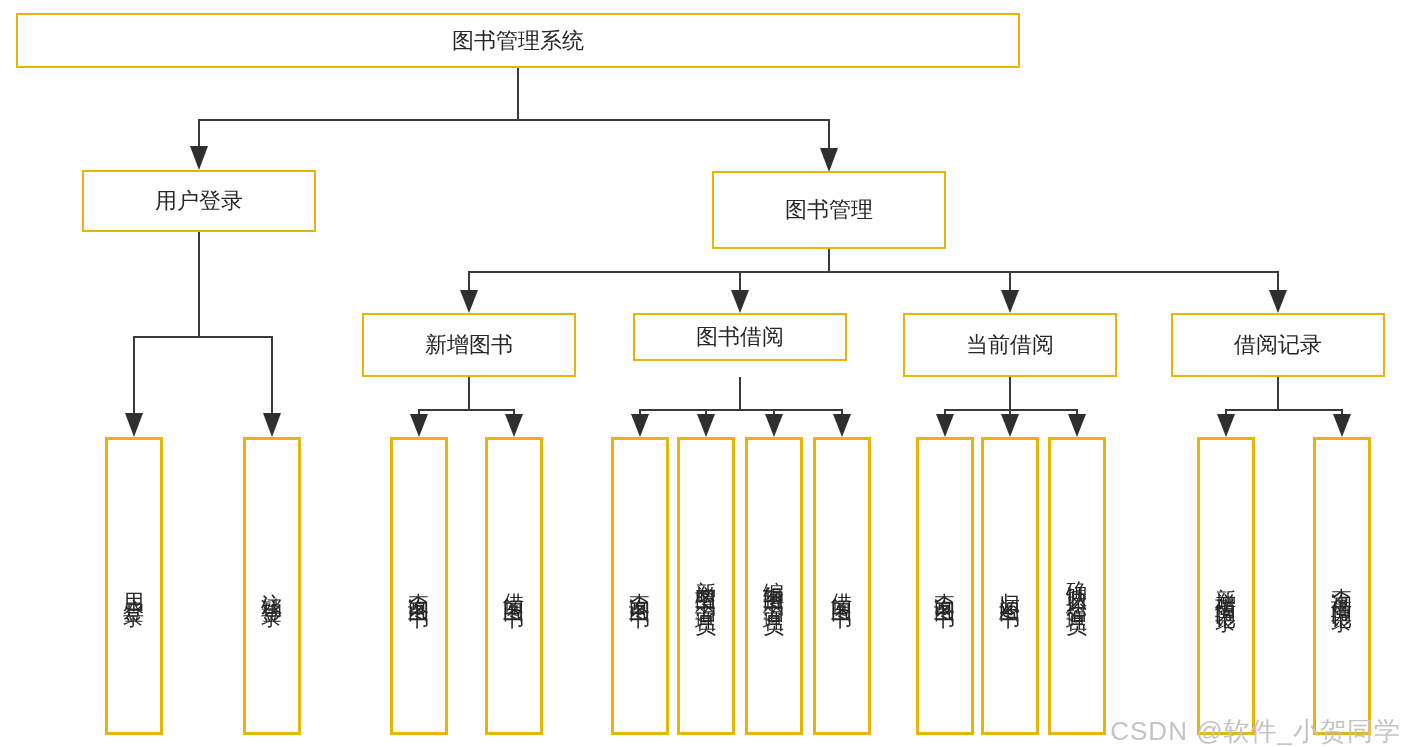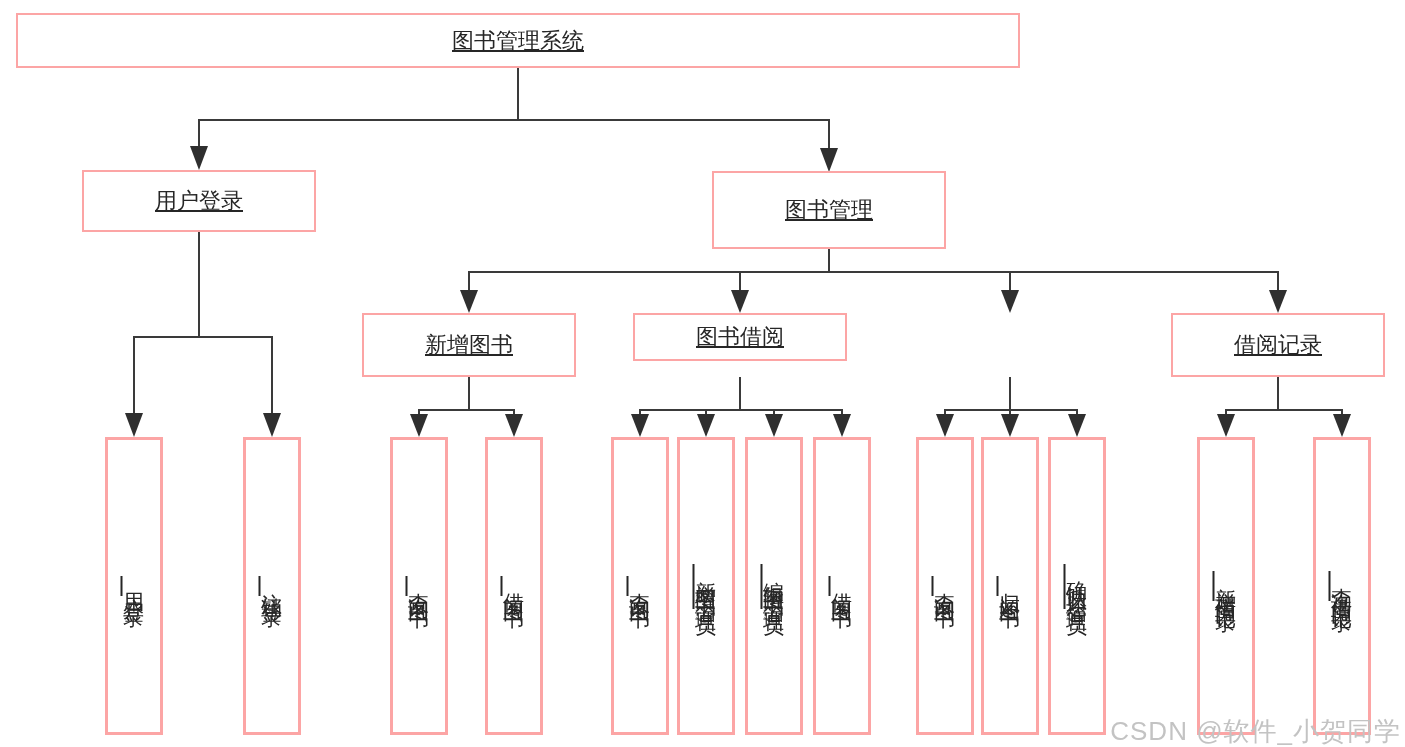--- a/index.html
+++ b/index.html
@@ -7,26 +7,25 @@
     position:relative;
     width:1405px;height:747px;
     background:#ffffff;
     font-family:"Liberation Sans","DejaVu Sans",sans-serif;
     overflow:hidden;
   }
   .connector-layer{position:absolute;left:0;top:0;z-index:1;}
   .node{
     position:absolute;
     background:#ffffff;
-    border:2px solid #fca5a5;
+    border:2px solid #eab308;
     display:flex;align-items:center;justify-content:center;
     color:#262626;
     z-index:2;
     box-sizing:border-box;
-    text-decoration:underline;
   }
   .node.root{font-size:22px;}
   .node.branch{font-size:22px;}
   .node.leaf{
     border-width:3px;
     font-size:21px;
     writing-mode:vertical-rl;
     text-orientation:mixed;
     letter-spacing:5px;
     line-height:1.0;
@@ -112,20 +111,21 @@
     </g>
   </svg>
 
   <div class="node root" style="left:16px;top:13px;width:1004px;height:55px">图书管理系统</div>
 
   <div class="node branch" style="left:82px;top:170px;width:234px;height:62px">用户登录</div>
   <div class="node branch" style="left:712px;top:171px;width:234px;height:78px">图书管理</div>
 
   <div class="node branch" style="left:362px;top:313px;width:214px;height:64px">新增图书</div>
   <div class="node branch" style="left:633px;top:313px;width:214px;height:48px">图书借阅</div>
+  <div class="node branch" style="left:903px;top:313px;width:214px;height:64px">当前借阅</div>
   <div class="node branch" style="left:1171px;top:313px;width:214px;height:64px">借阅记录</div>
 
   <div class="node leaf" style="left:105px;top:437px;width:58px;height:298px">用户登录</div>
   <div class="node leaf" style="left:243px;top:437px;width:58px;height:298px">注销登录</div>
 
   <div class="node leaf" style="left:390px;top:437px;width:58px;height:298px">查询图书</div>
   <div class="node leaf" style="left:485px;top:437px;width:58px;height:298px">借阅图书</div>
 
   <div class="node leaf" style="left:611px;top:437px;width:58px;height:298px">查询图书</div>
   <div class="node leaf" style="left:677px;top:437px;width:58px;height:298px">新增图书（管理员）</div>

